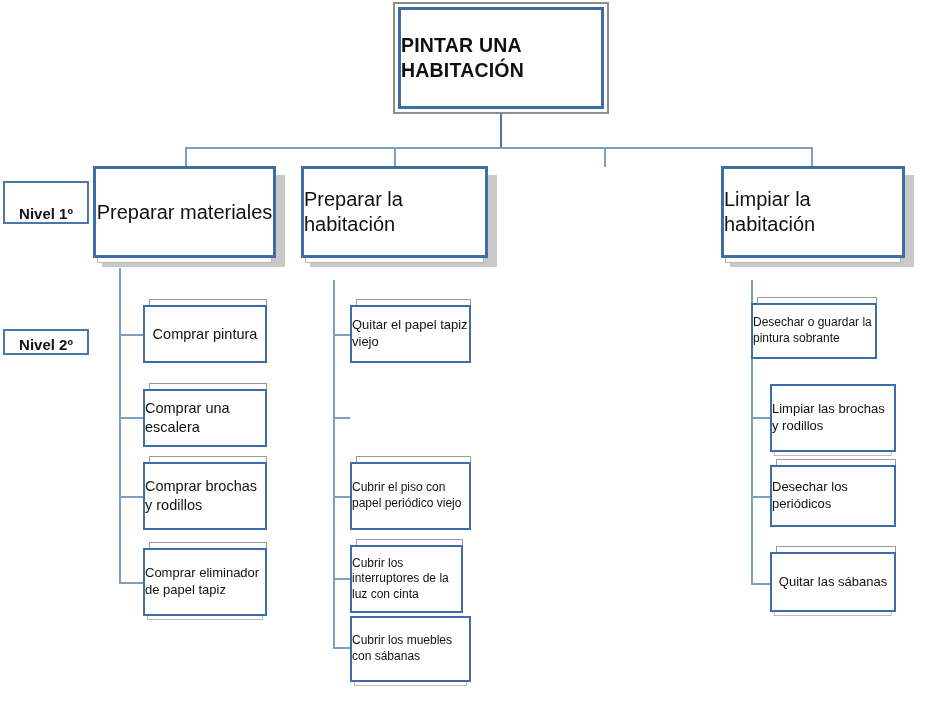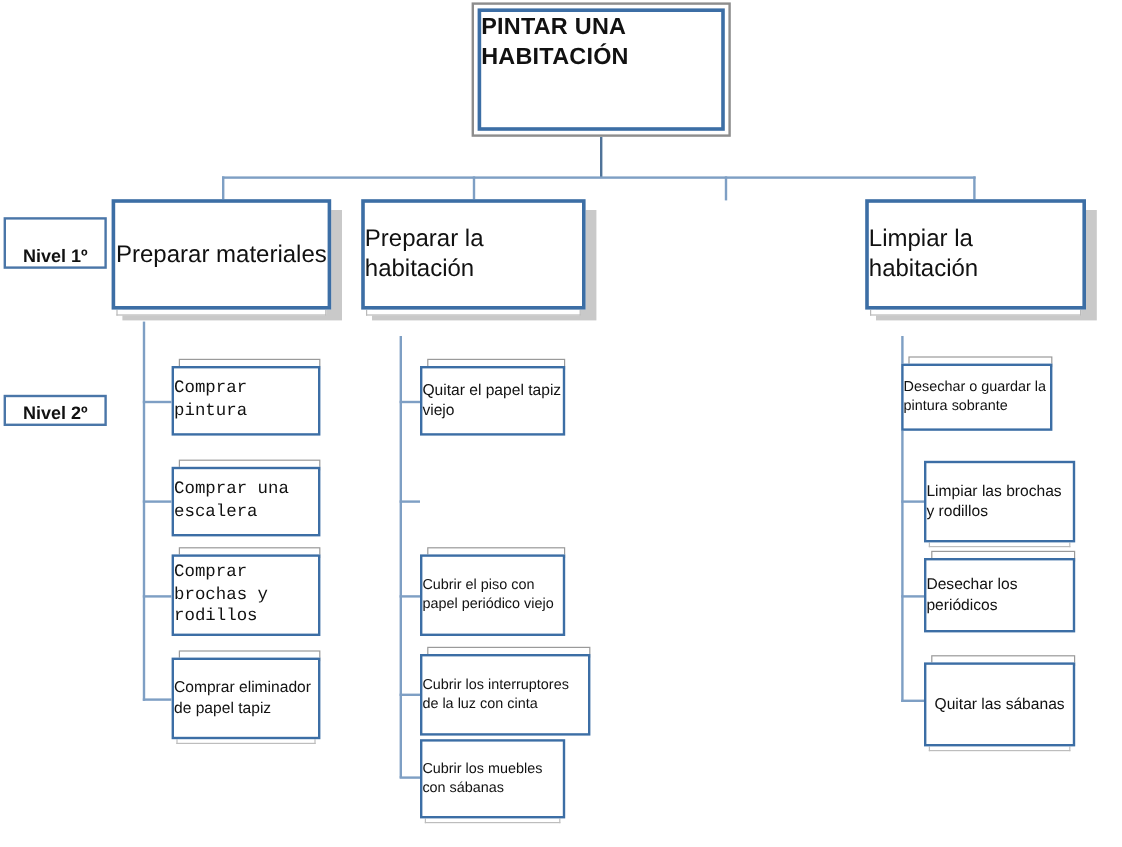--- a/index.html
+++ b/index.html
@@ -15,21 +15,21 @@
   .wire.v{width:2px;}
   .wire.h{height:2px;}
   .wire.dark{background:#4f7399;}
 
   
   #root-wrap{position:absolute;left:393px;top:2px;width:216px;height:112px;}
   #root-outer{position:absolute;inset:0;background:#ffffff;
               border:2px solid #8d8d8d;box-sizing:border-box;}
   #root-inner{position:absolute;left:5px;top:5px;right:5px;bottom:5px;
               background:#ffffff;border:3px solid #3c6ea5;box-sizing:border-box;
-              display:flex;align-items:flex-start;justify-content:center;}
+              display:flex;align-items:center;justify-content:center;}
   #root-inner .txt{font-size:19.5px;font-weight:bold;letter-spacing:.2px;line-height:1.28;}
 
   
   .lvl1-wrap{position:absolute;}
   .lvl1-shadow{position:absolute;left:9px;top:9px;width:100%;height:100%;background:#c9c9c9;}
   .lvl1-box{position:absolute;left:0;top:0;width:100%;height:100%;
             background:#ffffff;border:3px solid #3c6ea5;box-sizing:border-box;
             display:flex;align-items:center;justify-content:center;}
   .lvl1-box .txt{font-size:20px;line-height:1.25;}
   
@@ -38,21 +38,21 @@
 
   
   .lvl2-wrap{position:absolute;}
   .lvl2-tab{position:absolute;left:6px;top:-6px;width:calc(100% - 6px);height:9px;
             background:#ffffff;border:1px solid #9a9a9a;box-sizing:border-box;}
   .lvl2-box{position:absolute;left:0;top:0;width:100%;height:100%;
             background:#ffffff;border:2.5px solid #3c6ea5;box-sizing:border-box;
             display:flex;align-items:center;justify-content:center;}
   .lvl2-box .txt{font-size:13px;line-height:1.3;}
   .lvl2-box.sm .txt{font-size:12px;}
-  .lvl2-box.bg .txt{font-size:14.5px;font-family:Liberation Mono, monospace;}
+  .lvl2-box.bg .txt{font-size:14.5px;}
   .lvl2-lip{position:absolute;left:4px;bottom:-4px;width:calc(100% - 8px);height:4px;
             background:#ffffff;border:1px solid #bdbdbd;border-top:none;box-sizing:border-box;}
 
   
   .nivel{position:absolute;background:#ffffff;border:2px solid #4a76a8;box-sizing:border-box;
          display:flex;align-items:flex-end;justify-content:center;}
   .nivel .txt{font-size:15px;font-weight:bold;}
 </style>
 </head>
 <body>
@@ -157,21 +157,21 @@
     <div class="lvl2-box">
       <span class="txt">Quitar el papel tapiz viejo</span>
     </div>
   </div>
   <div class="lvl2-wrap" style="left:350px;top:462px;width:121px;height:68px;">
     <div class="lvl2-tab"></div>
     <div class="lvl2-box sm">
       <span class="txt">Cubrir el piso con papel periódico viejo</span>
     </div>
   </div>
-  <div class="lvl2-wrap" style="left:350px;top:545px;width:142px;height:68px;">
+  <div class="lvl2-wrap" style="left:350px;top:545px;width:113px;height:68px;">
     <div class="lvl2-tab"></div>
     <div class="lvl2-box sm">
       <span class="txt">Cubrir los interruptores de la luz con cinta</span>
     </div>
   </div>
   <div class="lvl2-wrap" style="left:350px;top:616px;width:121px;height:66px;">
     <div class="lvl2-lip"></div>
     <div class="lvl2-box sm">
       <span class="txt">Cubrir los muebles con sábanas</span>
     </div>
@@ -188,21 +188,21 @@
     <div class="lvl2-box">
       <span class="txt">Limpiar las brochas y rodillos</span>
     </div>
   </div>
   <div class="lvl2-wrap" style="left:770px;top:465px;width:126px;height:62px;">
     <div class="lvl2-tab"></div>
     <div class="lvl2-box">
       <span class="txt">Desechar los periódicos</span>
     </div>
   </div>
-  <div class="lvl2-wrap" style="left:770px;top:552px;width:126px;height:70px;">
+  <div class="lvl2-wrap" style="left:770px;top:552px;width:126px;height:60px;">
     <div class="lvl2-tab"></div>
     <div class="lvl2-lip"></div>
     <div class="lvl2-box">
       <span class="txt">Quitar las sábanas</span>
     </div>
   </div>
 
 </div>
 
 </body></html>

